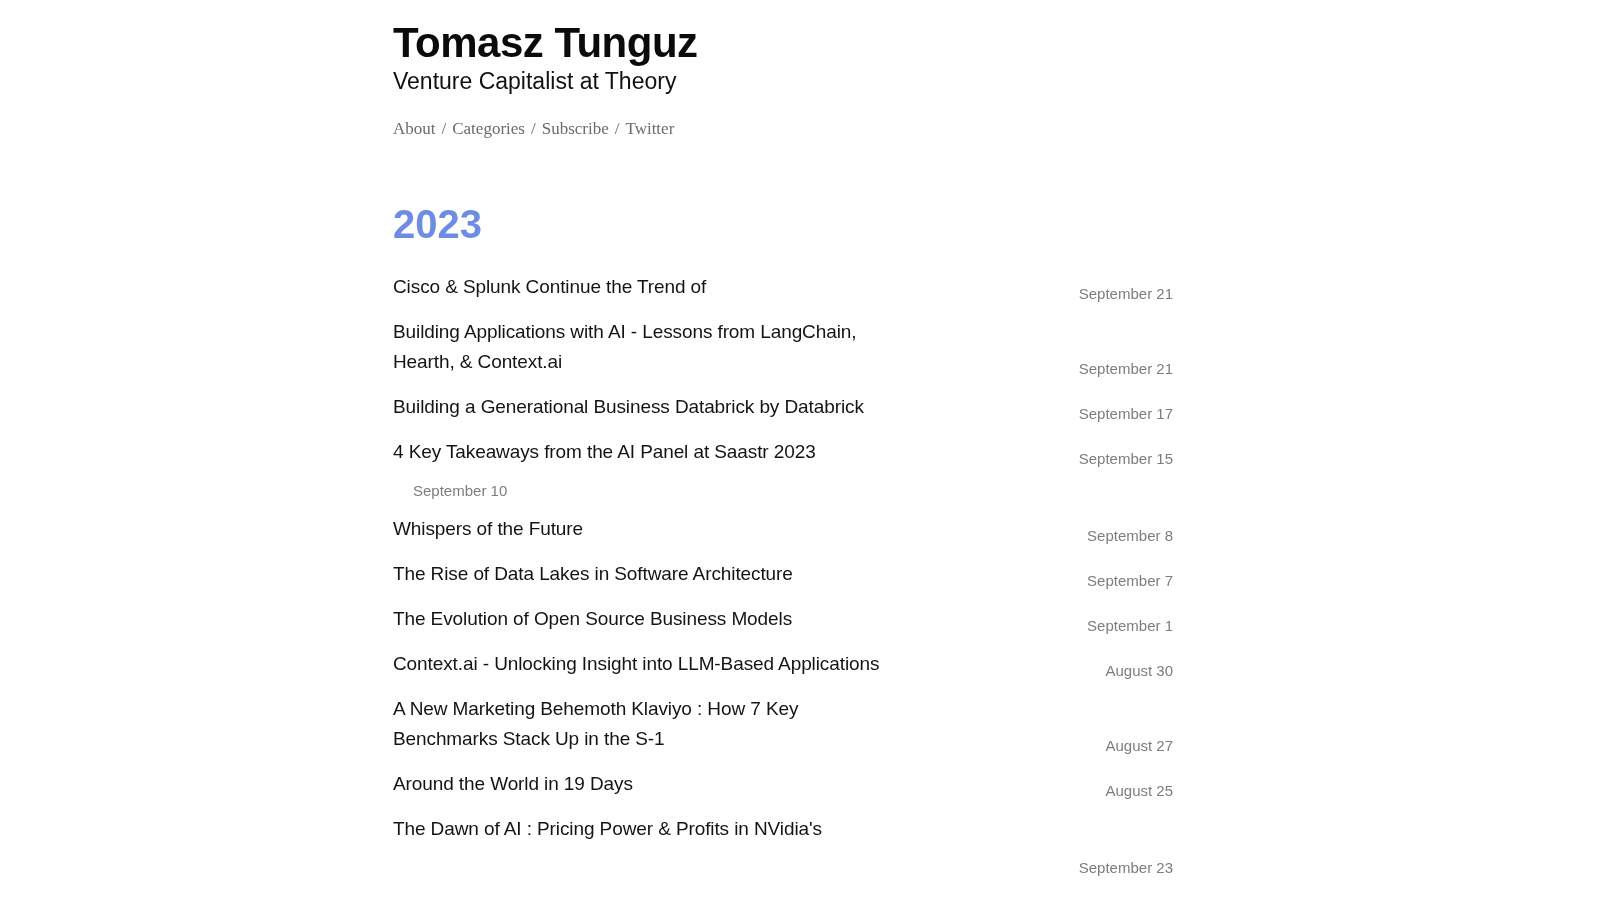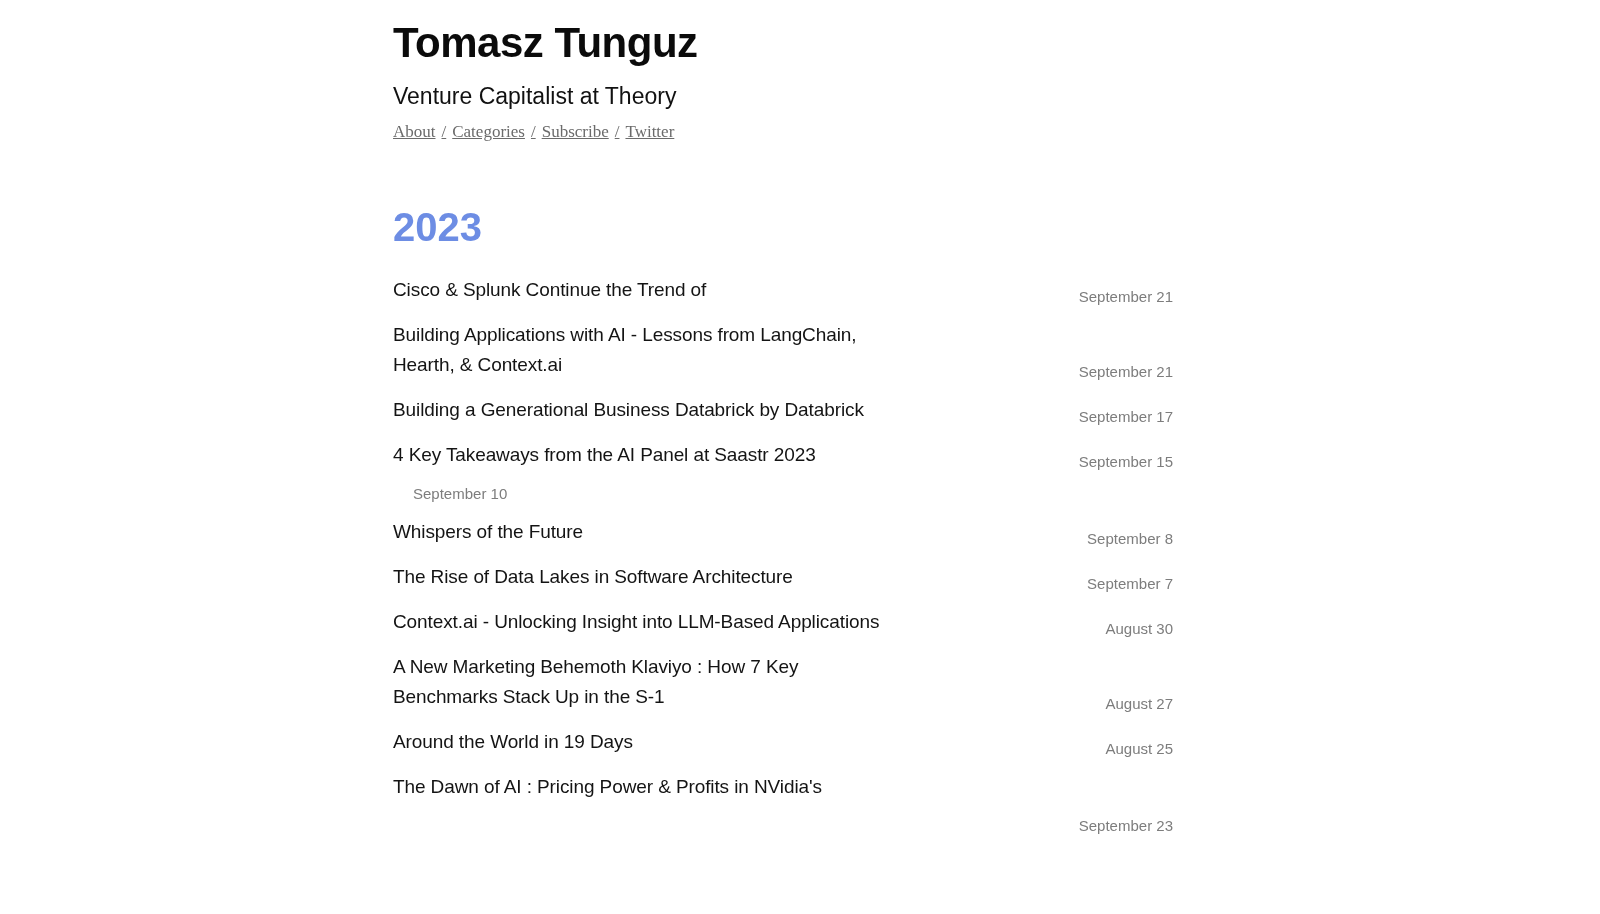--- a/index.html
+++ b/index.html
@@ -22,33 +22,31 @@
   .site-title {
     margin: 0;
     font-family: "Liberation Sans", sans-serif;
     font-size: 42px;
     line-height: 46px;
     font-weight: 700;
     letter-spacing: -0.5px;
     color: #0b0b0b;
   }
   .tagline {
-    margin-top: 15px;
     font-size: 23px;
     line-height: 30px;
     font-weight: 400;
     color: #111111;
   }
   .site-nav {
-    margin-top: 12px;
+    margin-top: 24px;
     font-family: "Liberation Serif", serif;
     font-size: 17px;
     line-height: 18px;
     color: #6b6b6b;
-    text-decoration: underline;
   }
   .site-nav a {
     color: #6b6b6b;
     text-decoration: none;
     cursor: pointer;
   }
   .nav-sep {
     margin: 0 6px;
   }
   .year-heading {
@@ -152,20 +150,26 @@
     </div>
   </div>
 
   <div class="post-row">
     <a class="post-title">The Rise of Data Lakes in Software Architecture</a>
     <div class="post-date-wrap">
       <span class="post-date">September 7</span>
     </div>
   </div>
 
+  <div class="post-row">
+    <a class="post-title">The Evolution of Open Source Business Models</a>
+    <div class="post-date-wrap">
+      <span class="post-date">September 1</span>
+    </div>
+  </div>
 
   <div class="post-row">
     <a class="post-title">Context.ai - Unlocking Insight into LLM-Based Applications</a>
     <div class="post-date-wrap">
       <span class="post-date">August 30</span>
     </div>
   </div>
 
   <div class="post-row">
     <a class="post-title">A New Marketing Behemoth Klaviyo : How 7 Key

